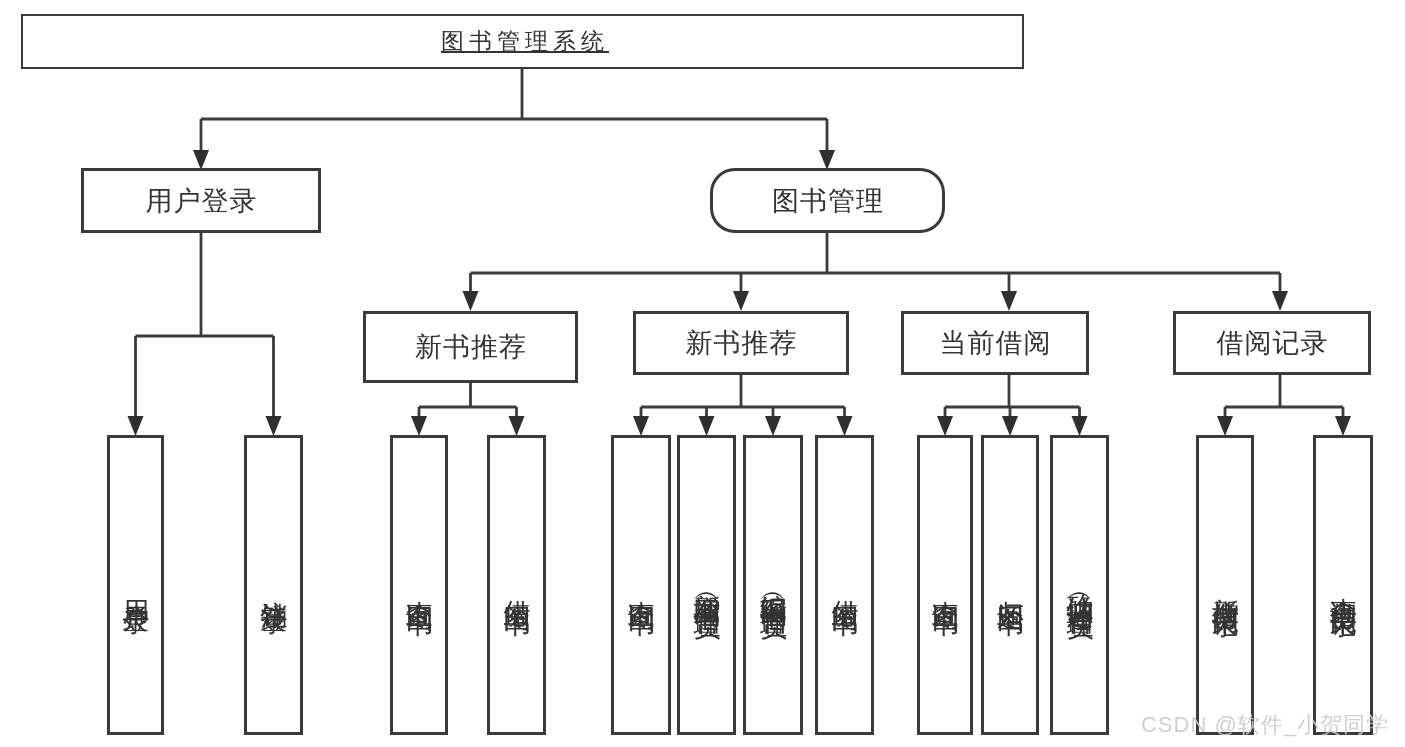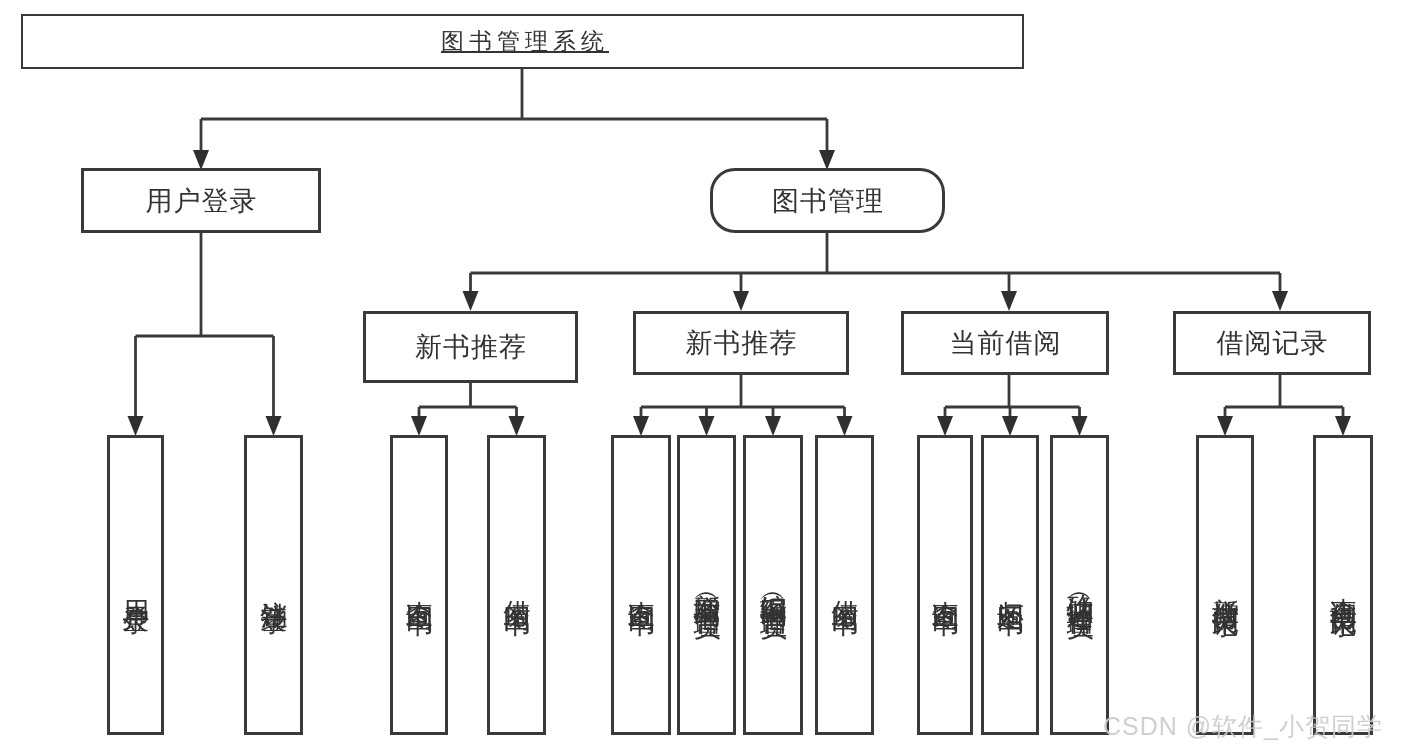--- a/index.html
+++ b/index.html
@@ -47,23 +47,23 @@
   }
   .node-leaf .vtext {
     writing-mode: vertical-rl;
     text-orientation: mixed;
     letter-spacing: 3px;
     line-height: 1;
     max-height: 288px;
   }
   .watermark {
     position: absolute;
-    right: 22px;
+    right: 16px;
     top: 710px;
-    font-size: 25px;
+    font-size: 22px;
     letter-spacing: 1px;
     color: rgba(203, 203, 203, 0.92);
     z-index: 3;
     white-space: nowrap;
   }
 </style>
 </head>
 <body>
 
 <div class="canvas">
@@ -147,21 +147,21 @@
   <div class="node node-branch" style="left:710px; top:168px; width:235px; height:65px;border-radius:25px;">
     <span>图书管理</span>
   </div>
 
   <div class="node node-branch" style="left:363px; top:311px; width:215px; height:72px;">
     <span>新书推荐</span>
   </div>
   <div class="node node-branch" style="left:633px; top:311px; width:216px; height:64px;">
     <span>新书推荐</span>
   </div>
-  <div class="node node-branch" style="left:901px; top:311px; width:208px; height:64px;">
+  <div class="node node-branch" style="left:901px; top:311px; width:188px; height:64px;">
     <span>当前借阅</span>
   </div>
   <div class="node node-branch" style="left:1173px; top:311px; width:198px; height:64px;">
     <span>借阅记录</span>
   </div>
 
   <div class="node node-leaf" style="left:107px; top:435px; width:57px; height:300px;">
     <span class="vtext">用户登录</span>
   </div>
   <div class="node node-leaf" style="left:244px; top:435px; width:59px; height:300px;">

